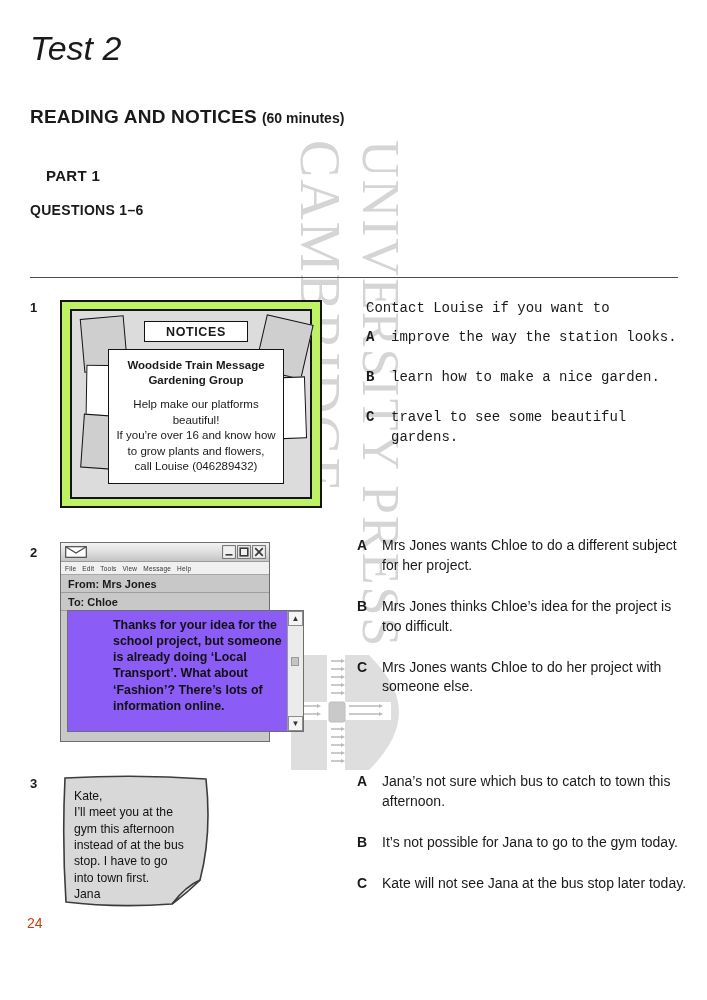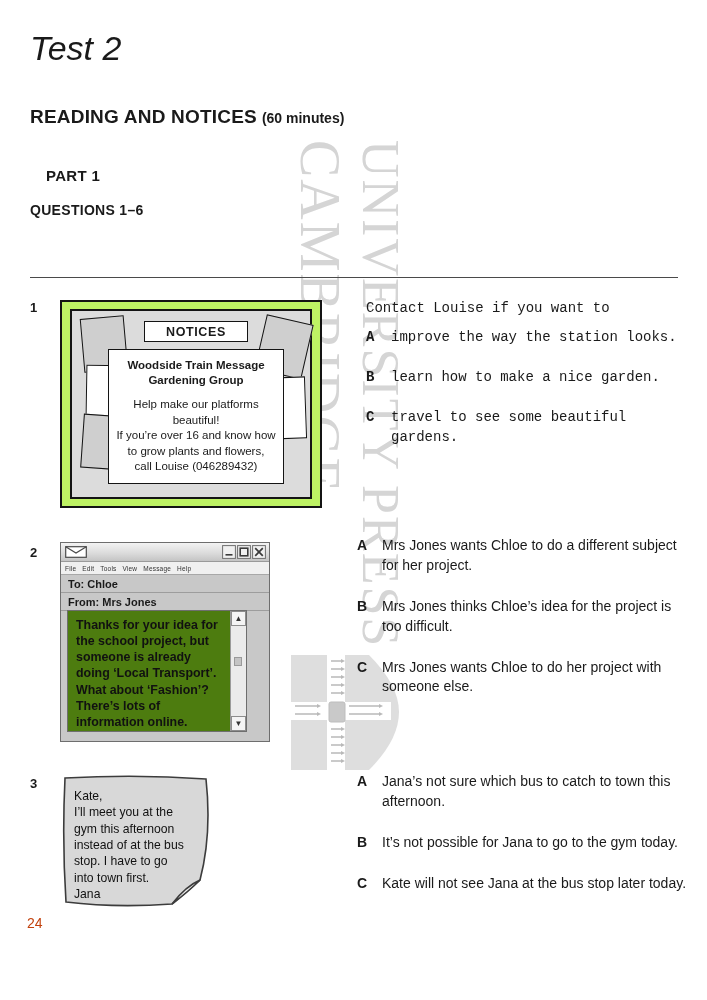--- a/index.html
+++ b/index.html
@@ -277,26 +277,27 @@
     padding-left: 7px;
     font-size: 11px;
     font-weight: bold;
     color: #1a1a1a;
     background: #c8c8c8;
   }
   .body-area {
     position: absolute;
     left: 6px;
     top: 67px;
-    width: 180px;
+    width: 237px;
     height: 122px;
-    background: #4d7c0f;
+    background: #8b5cf6;
     border: 1.2px solid #6e6e6e;
     box-sizing: border-box;
     display: flex;
+    padding-left: 37px;
   }
   .body-text {
     flex: 1 1 auto;
     padding: 6px 4px 4px 8px;
     font-size: 12.4px;
     font-weight: bold;
     line-height: 1.3;
     color: #111;
   }
   .vscroll {
@@ -470,22 +471,22 @@
 
     <div class="menu-bar">
       <span>File</span>
       <span>Edit</span>
       <span>Tools</span>
       <span>View</span>
       <span>Message</span>
       <span>Help</span>
     </div>
 
+    <div class="field-row">From: Mrs Jones</div>
     <div class="field-row">To: Chloe</div>
-    <div class="field-row">From: Mrs Jones</div>
 
     <div class="body-area">
       <div class="body-text">Thanks for your idea for the school project, but someone is already doing ‘Local Transport’. What about ‘Fashion’? There’s lots of information online.</div>
       <div class="vscroll">
         <div class="sb-arrow sb-up">▲</div>
         <div class="sb-thumb"></div>
         <div class="sb-arrow sb-down">▼</div>
       </div>
     </div>
   </div>

